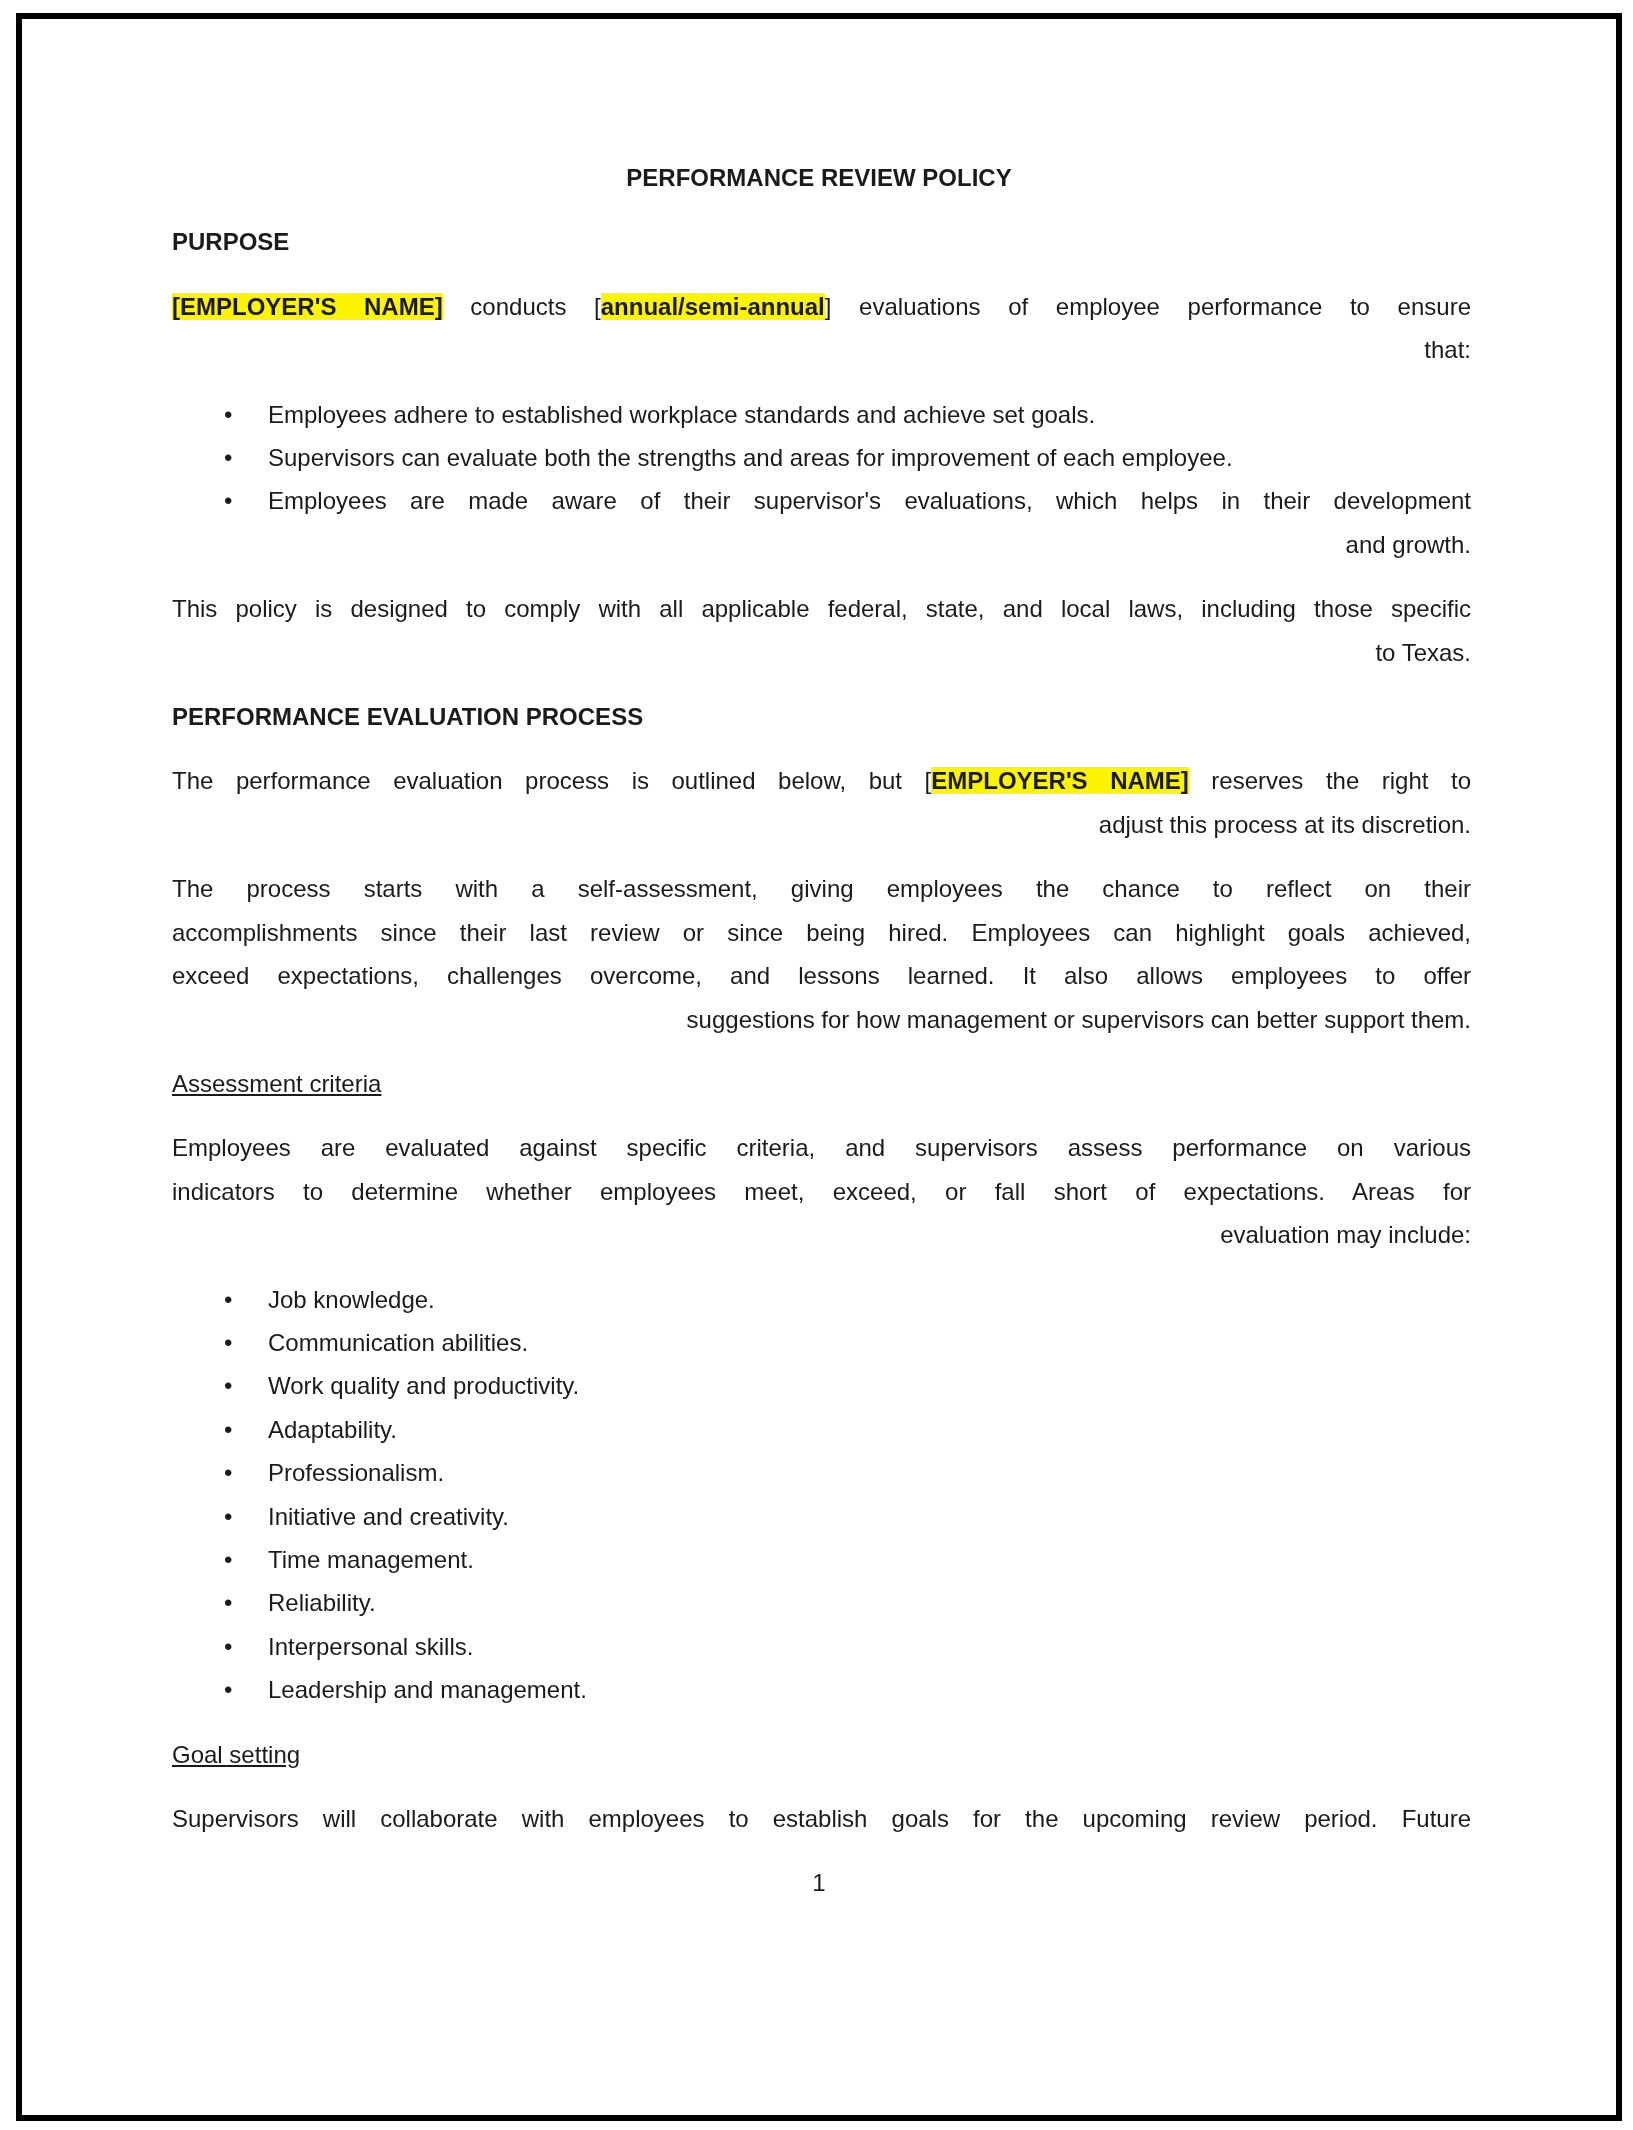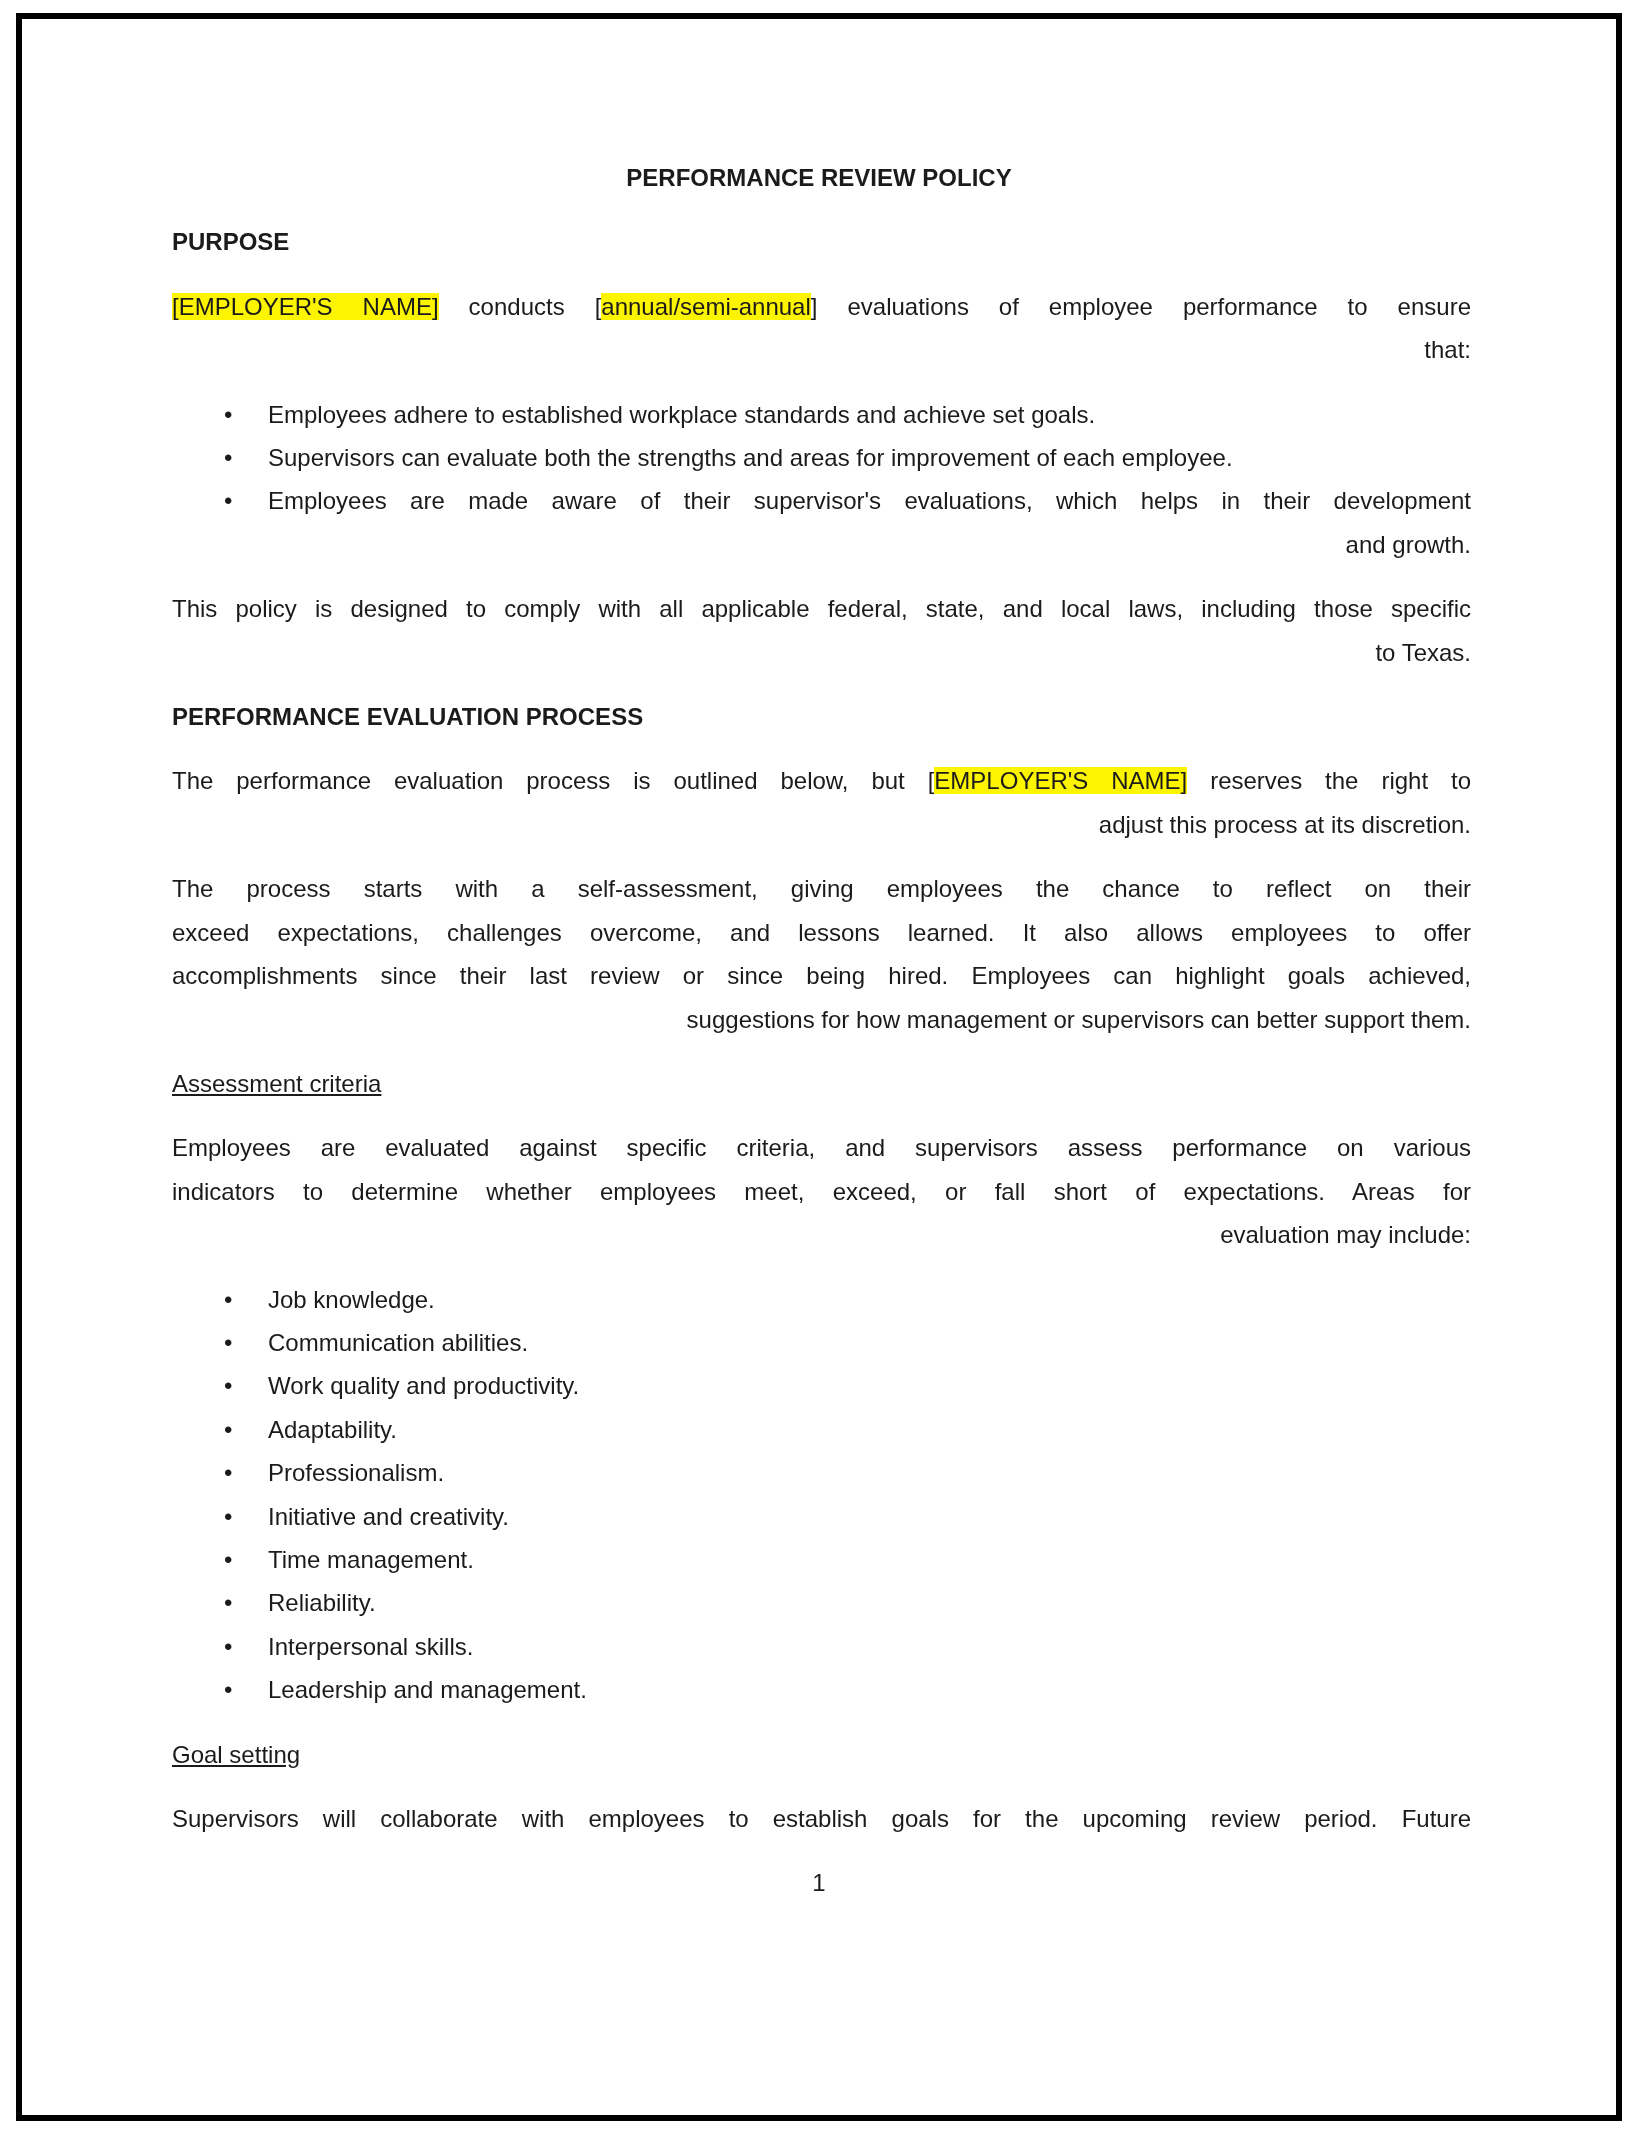--- a/index.html
+++ b/index.html
@@ -14,21 +14,21 @@
   .content {
     position:absolute; left:167px; top:156px; width:1304px;
     font-size:24px; line-height:43.4px;
   }
   .title { text-align:center; font-weight:bold; margin:0 0 21px 0; }
   .h-bold { font-weight:bold; }
   .h-ul { text-decoration:underline; }
   .block { margin:0 0 21px 5px; }
   .jl { text-align:justify; text-align-last:justify; text-justify:inter-word; }
   .ll { text-align:right; }
-  .hl { background: var(--hl, #fdf400); }
+  .hl { background: var(--hl, #fdf400); font-weight: bold; }
   ul.blist { list-style:none; margin:0 0 21px 0; padding:0; }
   ul.blist li { position:relative; padding-left:101px; }
   .marker { position:absolute; left:57px; top:0; }
   .pagenum { text-align:center; margin-top:0; }
 </style>
 </head>
 <body>
 
 <div class="frame"></div>
 
@@ -61,22 +61,22 @@
   <div class="h-bold block">PERFORMANCE EVALUATION PROCESS</div>
 
   <div class="block">
     <div class="jl"><span>The performance evaluation process is outlined below, but [</span><span class="hl">EMPLOYER'S NAME]</span><span> reserves the right to</span></div>
     <div class="ll">adjust this process at its discretion.</div>
   </div>
 
 
   <div class="block">
     <div class="jl">The process starts with a self-assessment, giving employees the chance to reflect on their</div>
+    <div class="jl">accomplishments since their last review or since being hired. Employees can highlight goals achieved,</div>
     <div class="jl">exceed expectations, challenges overcome, and lessons learned. It also allows employees to offer</div>
-    <div class="jl">accomplishments since their last review or since being hired. Employees can highlight goals achieved,</div>
     <div class="ll">suggestions for how management or supervisors can better support them.</div>
   </div>
 
   <div class="h-ul block">Assessment criteria</div>
 
   <div class="block">
     <div class="jl">Employees are evaluated against specific criteria, and supervisors assess performance on various</div>
     <div class="jl">indicators to determine whether employees meet, exceed, or fall short of expectations. Areas for</div>
     <div class="ll">evaluation may include:</div>
   </div>

